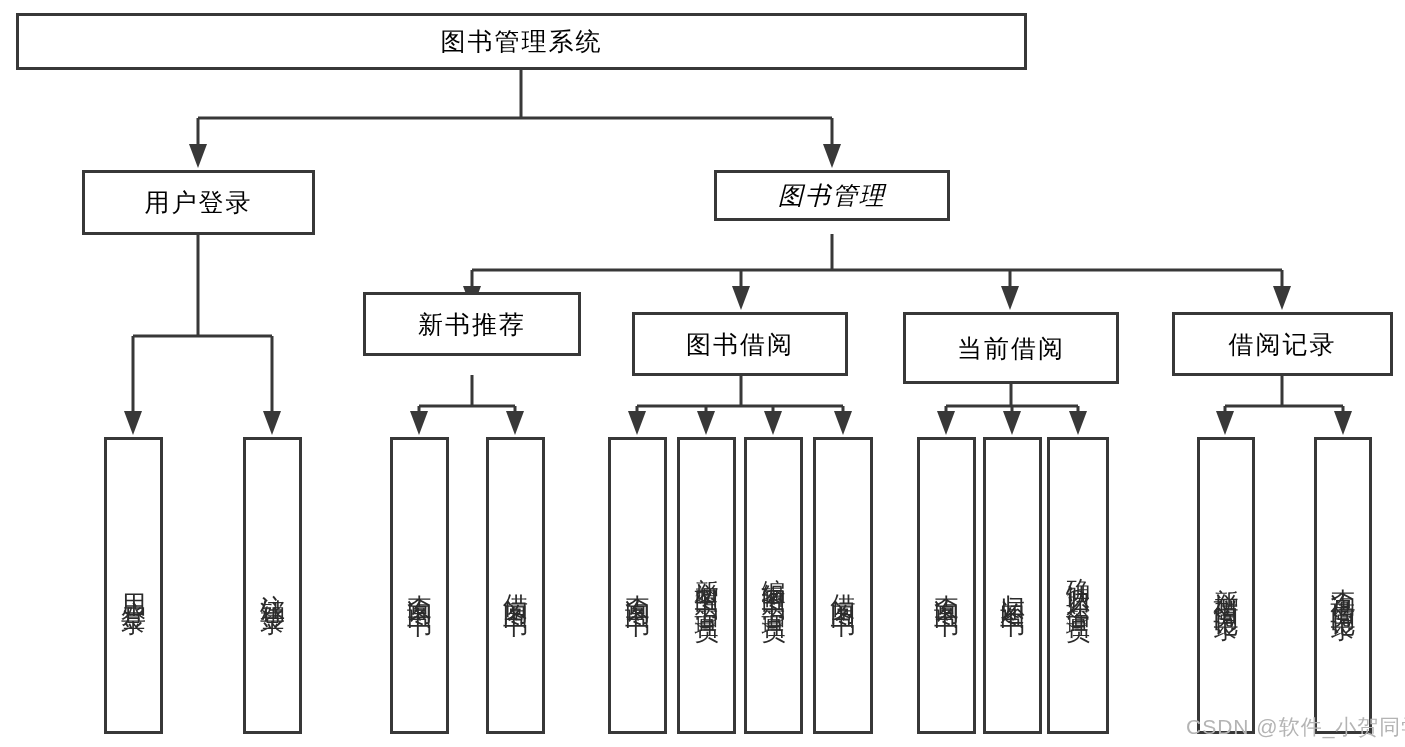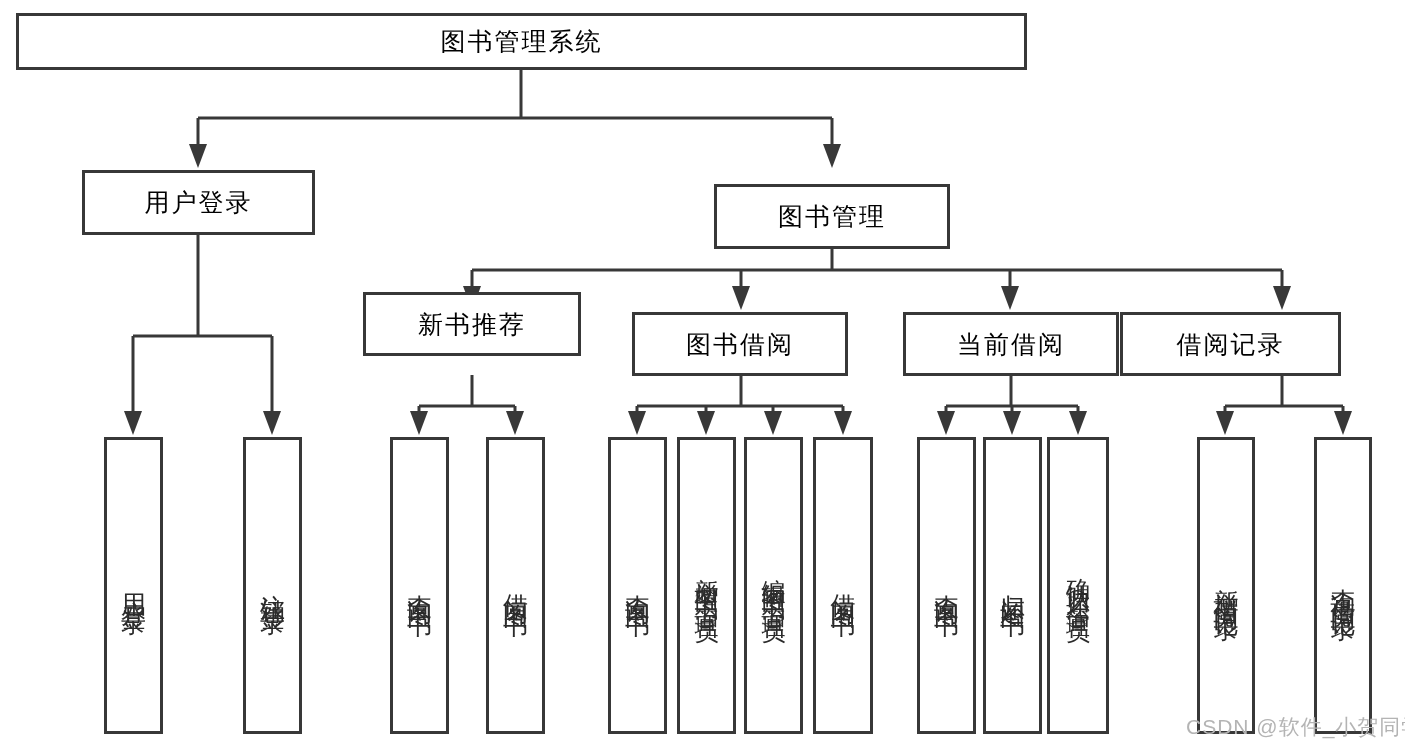--- a/index.html
+++ b/index.html
@@ -63,26 +63,26 @@
       <polygon points="1003,411 1021,411 1012,435"></polygon>
       <polygon points="1069,411 1087,411 1078,435"></polygon>
       <polygon points="1216,411 1234,411 1225,435"></polygon>
       <polygon points="1334,411 1352,411 1343,435"></polygon>
     </g>
   </svg>
 
   <div class="node" style="left:16px;top:13px;width:1011px;height:57px;">图书管理系统</div>
 
   <div class="node" style="left:82px;top:170px;width:233px;height:65px;">用户登录</div>
-  <div class="node" style="left:714px;top:184px;width:236px;height:65px;">图书管理</div>
+  <div class="node" style="left:714px;top:170px;width:236px;height:51px;font-style:italic;">图书管理</div>
 
   <div class="node" style="left:363px;top:292px;width:218px;height:64px;">新书推荐</div>
   <div class="node" style="left:632px;top:312px;width:216px;height:64px;">图书借阅</div>
-  <div class="node" style="left:903px;top:312px;width:216px;height:64px;">当前借阅</div>
-  <div class="node" style="left:1120px;top:312px;width:221px;height:64px;">借阅记录</div>
+  <div class="node" style="left:903px;top:312px;width:216px;height:72px;">当前借阅</div>
+  <div class="node" style="left:1172px;top:312px;width:221px;height:64px;">借阅记录</div>
 
   <div class="leaf" style="left:104px;">
     <span class="vtext">用户登录</span>
   </div>
   <div class="leaf" style="left:243px;">
     <span class="vtext">注销登录</span>
   </div>
 
   <div class="leaf" style="left:390px;">
     <span class="vtext">查询图书</span>

